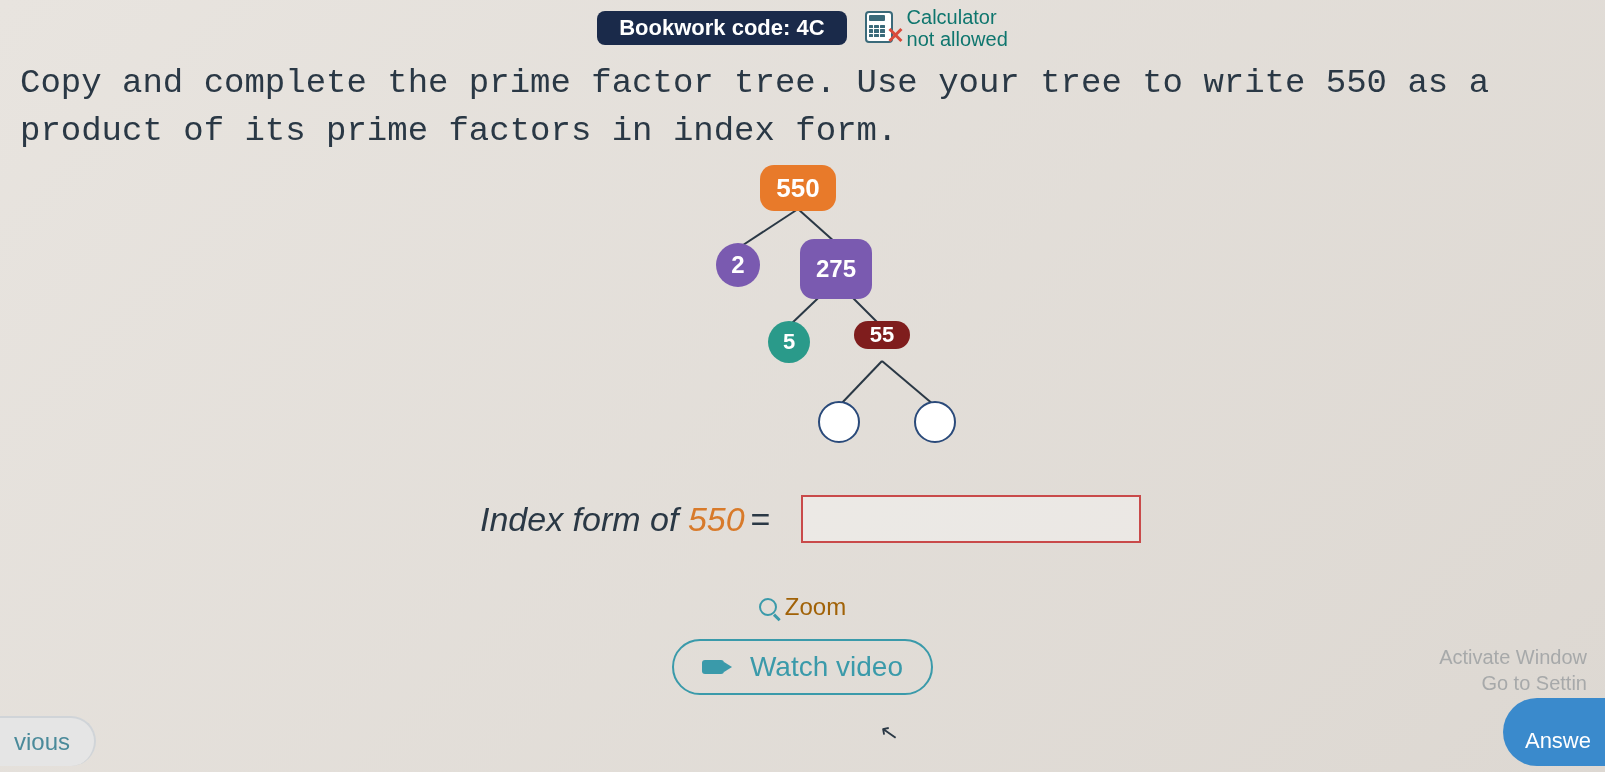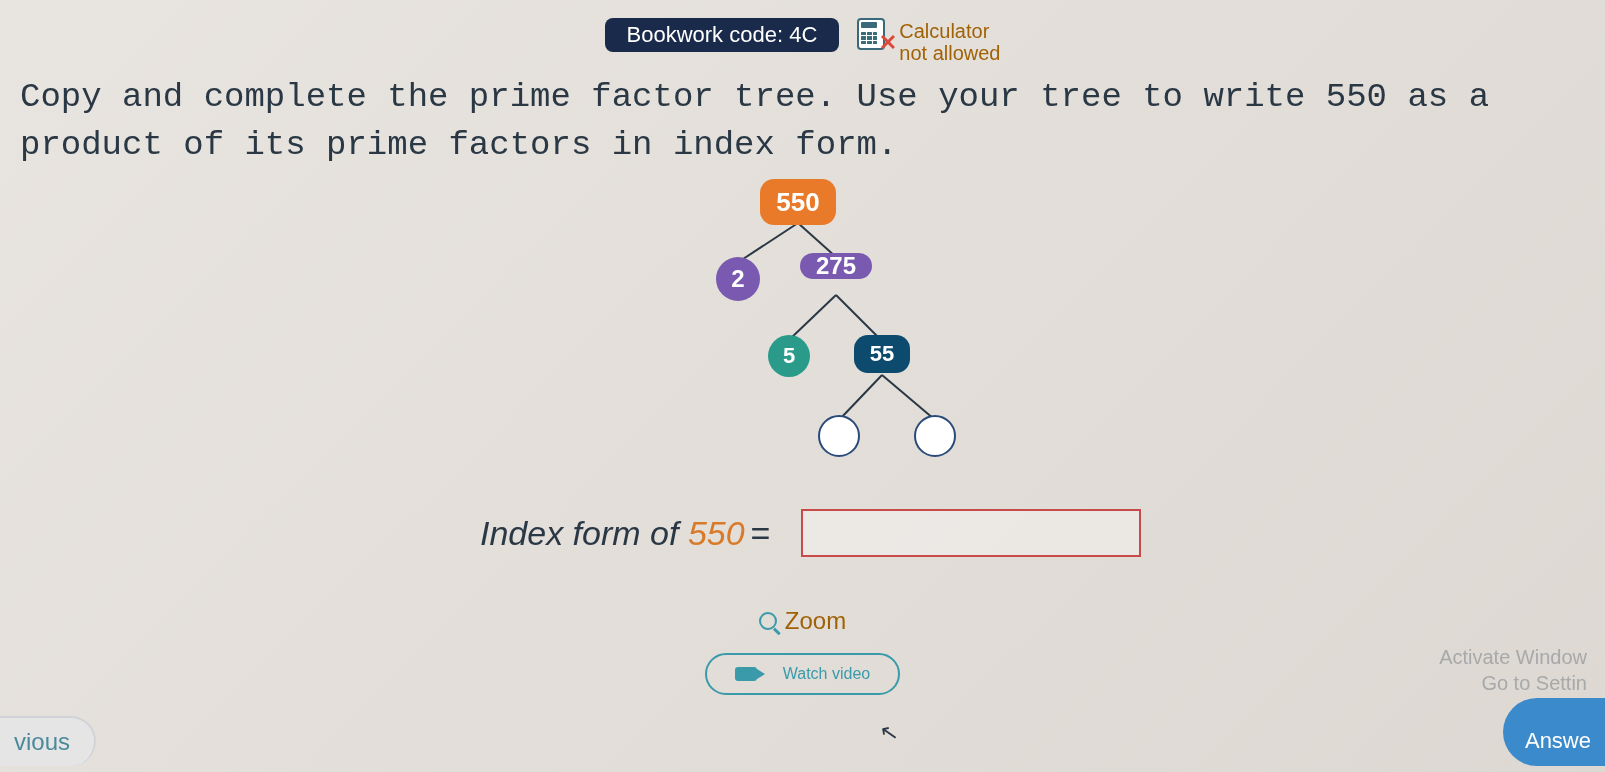--- a/index.html
+++ b/index.html
@@ -18,21 +18,21 @@
     justify-content: center;
     gap: 18px;
     padding-top: 6px;
   }
   .bookwork-badge {
     background: #1a2a4a;
     color: #fff;
     font-size: 22px;
     padding: 4px 22px;
     border-radius: 8px;
-    font-weight: 400;
+    font-weight: 700;
   }
   .calc-block {
     display: flex;
     align-items: center;
     gap: 8px;
   }
   .calc-icon {
     position: relative;
     width: 34px;
     height: 34px;
@@ -53,21 +53,21 @@
   .calc-icon .calc-keys {
     position:absolute; top:14px; left:4px;
     width:16px; height:12px;
     display:grid; grid-template-columns:repeat(3,1fr); gap:1px;
   }
   .calc-icon .calc-keys span{ background:#3a6a7a; border-radius:0.5px;}
   .calc-icon .x-mark{
     position:absolute; right:-6px; bottom:-4px;
     color:#d94a3a; font-size:22px; font-weight:bold;
   }
-  .calc-text { font-size: 20px; color:#a16207; line-height:1.1;margin-top:14px;}
+  .calc-text { font-size: 20px; color:#0f766e; line-height:1.1;}
   .question {
     font-size: 34px;
     color: #2a3845;
     padding: 10px 20px 10px 20px;
     line-height: 1.4;
     text-align: left;
     font-family: Liberation Mono, monospace;
   }
   .question .num { color:#2a3845; }
   .tree-wrap {
@@ -97,36 +97,36 @@
   }
   .n-2 {
     left: 716px; top: 78px;
     width: 44px; height: 44px;
     background: #7a5ab0;
     border-radius: 50%;
     font-size: 24px;
   }
   .n-275 {
     left: 800px; top: 74px;
-    width: 72px; height: 26px;
+    width: 72px; height: 60px;
     background: #7a5ab0;
     border-radius: 14px;
     font-size: 24px;
   }
   .n-5 {
     left: 768px; top: 156px;
     width: 42px; height: 42px;
     background: #2a9a8a;
     border-radius: 50%;
     font-size: 22px;
   }
   .n-55 {
     left: 854px; top: 156px;
-    width: 56px; height: 38px;
-    background: #0c4a6e;
+    width: 56px; height: 28px;
+    background: #7f1d1d;
     border-radius: 14px;
     font-size: 22px;
   }
   .n-blank {
     width: 42px; height: 42px;
     background: #fff;
     border: 2px solid #2a4a7a;
     border-radius: 50%;
   }
   .n-b1 { left: 818px; top: 236px; }
@@ -181,21 +181,21 @@
     text-align: center;
     margin-top: 18px;
   }
   .watch-btn {
     display: inline-flex;
     align-items: center;
     gap: 26px;
     border: 2px solid #3a9aaa;
     color: #3a9aaa;
     background: transparent;
-    font-size: 16px;
+    font-size: 28px;
     padding: 10px 28px;
     border-radius: 999px;
     cursor: pointer;
     text-align: center;
   }
   .watch-btn .cam {
     width: 22px; height: 14px;
     background: #3a9aaa;
     border-radius: 3px;
     position: relative;

